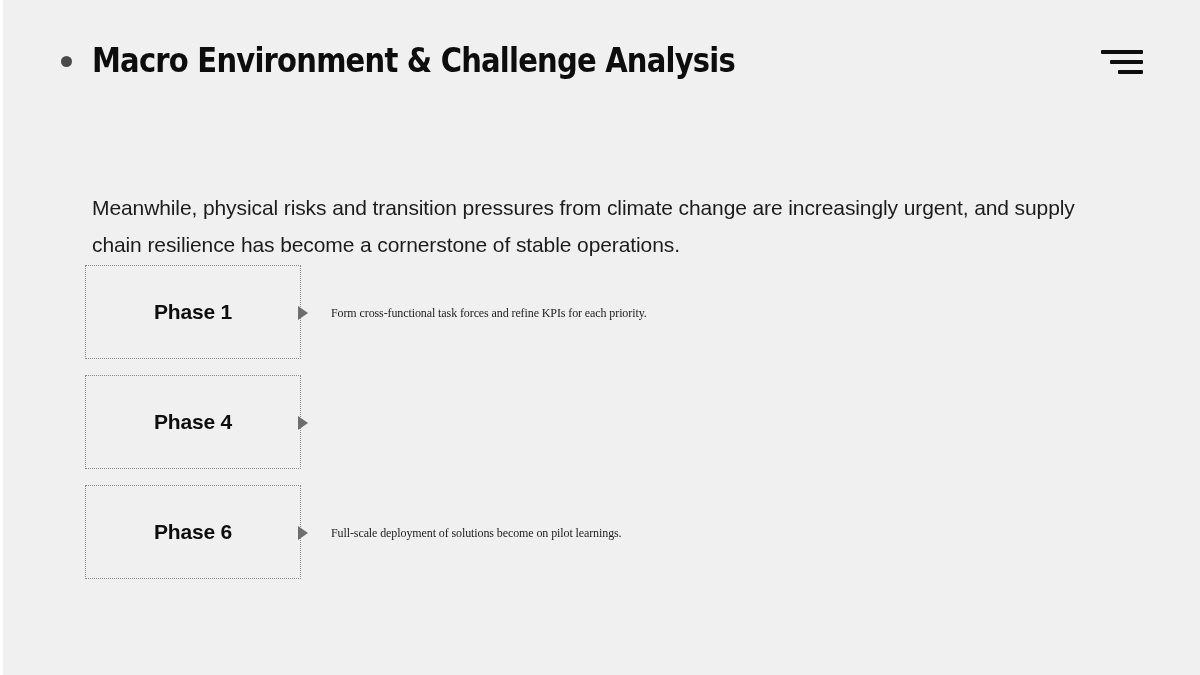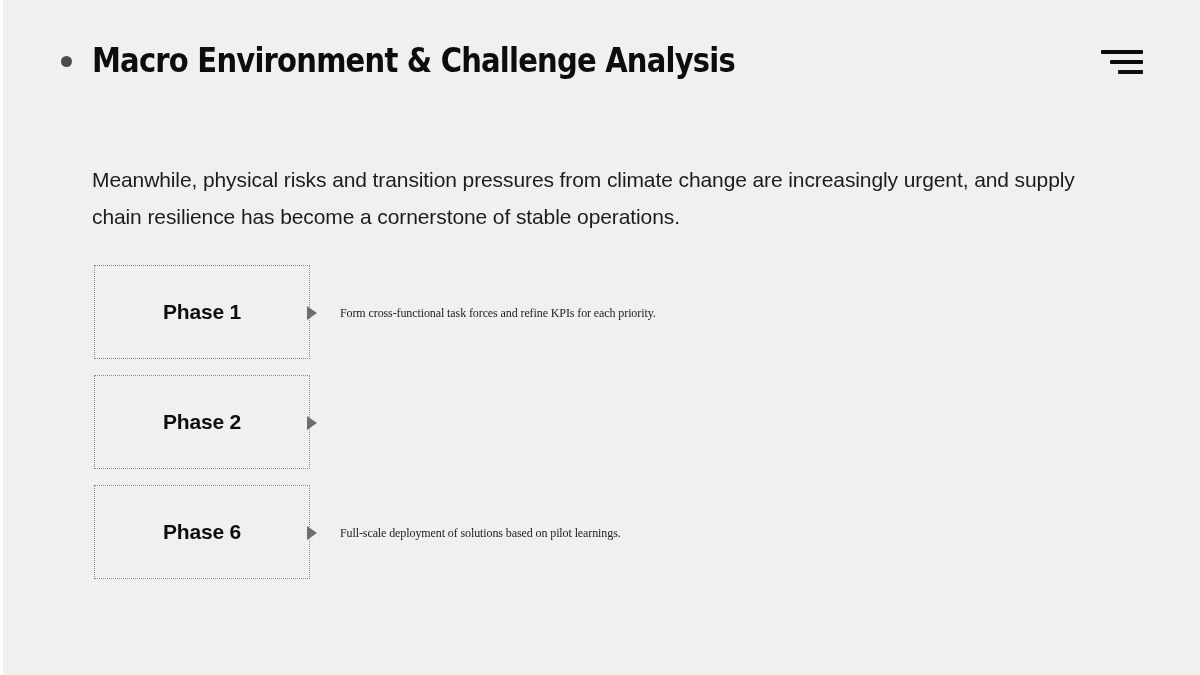--- a/index.html
+++ b/index.html
@@ -79,34 +79,34 @@
     border-radius: 1px;
   }
   .menu-icon .bar.b1 { top: 0px;  width: 42px; }
   .menu-icon .bar.b2 { top: 10px; width: 33px; }
   .menu-icon .bar.b3 { top: 20px; width: 25px; }
 
   
   .intro {
     position: absolute;
     left: 89px;
-    top: 140px;
+    top: 168px;
     width: 1010px;
     font-family: "Liberation Sans", sans-serif;
     font-size: 21px;
     font-weight: 400;
     line-height: 37px;
     color: #1c1c1c;
     letter-spacing: -0.1px;
   }
 
   
   .phases {
     position: absolute;
-    left: 91px;
+    left: 82px;
     top: 265px;
     width: 1050px;
   }
 
   .phase-row {
     position: relative;
     height: 96px;
     margin-bottom: 14px;
   }
 
@@ -184,28 +184,28 @@
     <div class="phase-row">
       <div class="phase-box">
         <span class="phase-label">Phase 1</span>
       </div>
       <span class="phase-arrow"></span>
       <span class="phase-desc">Form cross-functional task forces and refine KPIs for each priority.</span>
     </div>
 
     <div class="phase-row">
       <div class="phase-box">
-        <span class="phase-label">Phase 2</span>
+        <span class="phase-label">Phase 4</span>
       </div>
       <span class="phase-arrow"></span>
     </div>
 
     <div class="phase-row">
       <div class="phase-box">
         <span class="phase-label">Phase 6</span>
       </div>
       <span class="phase-arrow"></span>
-      <span class="phase-desc">Full-scale deployment of solutions based on pilot learnings.</span>
+      <span class="phase-desc">Full-scale deployment of solutions become on pilot learnings.</span>
     </div>
 
   </div>
 
 </div>
 
 </body></html>

